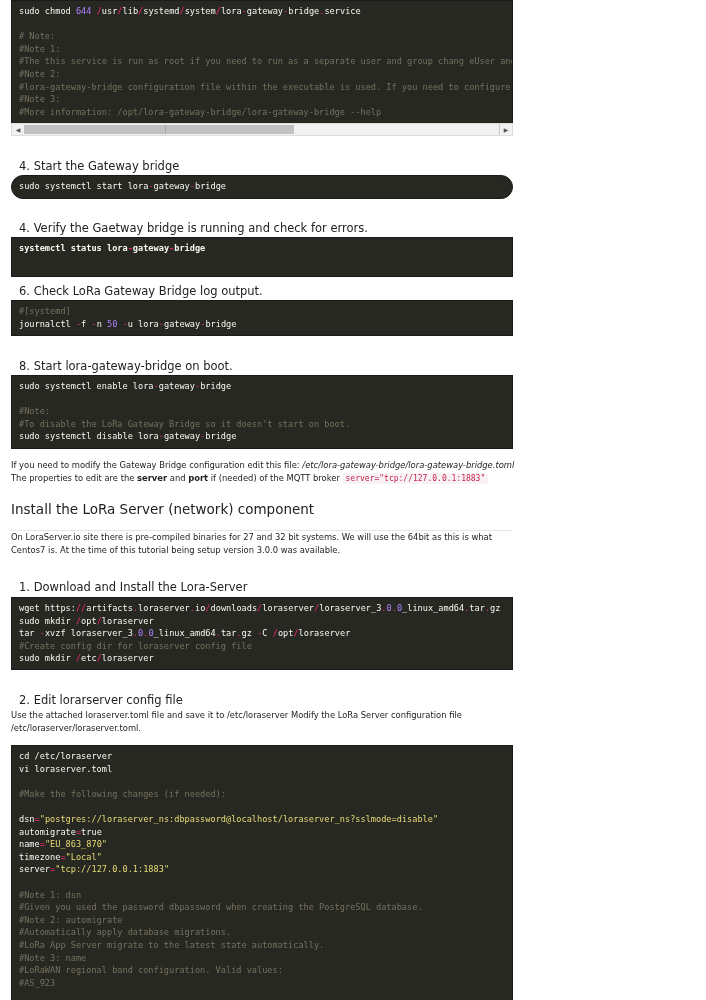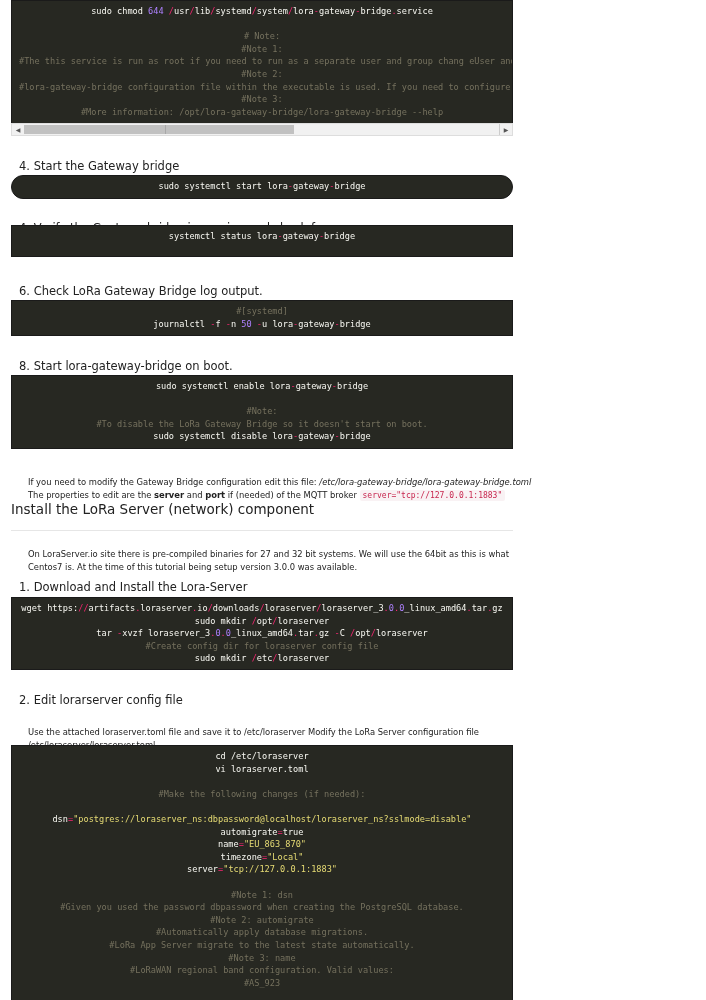--- a/index.html
+++ b/index.html
@@ -4,31 +4,31 @@
 <style>
   html, body { margin: 0; padding: 0; background: #ffffff; }
   body { width: 706px; height: 1000px; overflow: hidden; position: relative;
          font-family: "DejaVu Sans", sans-serif; color: #222; }
   .page { position: absolute; left: 0; top: 0; width: 706px; }
   .pre { position: absolute; left: 11px; width: 502px; background: #272822;
          border: 1px solid #1a1a1a; box-sizing: border-box;
          font-family: "DejaVu Sans Mono", monospace; font-size: 8.6px;
          line-height: 12.6px; color: #f8f8f2; padding: 4px 7px; overflow: hidden;
          white-space: pre; }
-  .pre .ln { display: block; height: 12.6px; text-align: center; }
+  .pre .ln { display: block; height: 12.6px; }
   .c { color: #75715e; }
   .op { color: #f92672; }
   .num { color: #ae81ff; }
   .str { color: #e6db74; }
   h3 { position: absolute; left: 11px; margin: 8px; font-weight: normal;
        font-size: 11.5px; color: #222; font-family: "DejaVu Sans", sans-serif; }
   h2 { position: absolute; left: 11px; margin: 0; font-weight: normal;
        font-size: 13.5px; color: #222; width: 502px; padding-bottom: 13px;
        border-bottom: 1px solid #e6e6e6; }
-  p { position: absolute; left: 11px; margin: 17px; font-size: 8.4px;
+  p { position: absolute; left: 11px; margin: 0; font-size: 8.4px;
       line-height: 13px; color: #222; width: 506px; }
   code.inline { font-family: "DejaVu Sans Mono", monospace; font-size: 8px;
                 color: #c7254e; background: #f9f2f4; padding: 1px 3px; border-radius: 2px; }
   .scrollbar { position: absolute; left: 11px; top: 123px; width: 502px; height: 13px;
                background: #f1f1f1; border: 1px solid #ddd; box-sizing: border-box; }
   .sb-arrow { position: absolute; top: 0; width: 12px; height: 11px; font-size: 6px;
               color: #555; text-align: center; line-height: 11px; }
   .sb-left { left: 0; }
   .sb-right { right: 0; border-left: 1px solid #ccc; }
   .sb-thumb { position: absolute; left: 12px; top: 1px; width: 270px; height: 9px;
@@ -44,21 +44,21 @@
   <div class="scrollbar">
     <span class="sb-arrow sb-left">◀</span>
     <span class="sb-thumb"></span>
     <span class="sb-arrow sb-right">▶</span>
   </div>
 
   <h3 style="top:151px;">4. Start the Gateway bridge</h3>
   <div class="pre" style="top:175px;height:24px;border-radius:12px;"><span class="ln"><span>sudo systemctl start lora</span><span class="op">-</span><span>gateway</span><span class="op">-</span><span>bridge</span></span></div>
 
   <h3 style="top:213px;">4. Verify the Gaetway bridge is running and check for errors.</h3>
-  <div class="pre" style="top:225px;height:32px;"><span class="ln"><span>systemctl status lora</span><span class="op">-</span><span>gateway</span><span class="op">-</span><span>bridge</span></span></div>
+  <div class="pre" style="top:237px;height:40px;font-weight:bold;"><span class="ln"><span>systemctl status lora</span><span class="op">-</span><span>gateway</span><span class="op">-</span><span>bridge</span></span></div>
 
   <h3 style="top:276px;text-align:center;">6. Check LoRa Gateway Bridge log output.</h3>
   <div class="pre" style="top:300px;height:36px;"><span class="ln"><span class="c">#[systemd]</span></span><span class="ln"><span>journalctl </span><span class="op">-</span><span>f </span><span class="op">-</span><span>n </span><span class="num">50</span><span> </span><span class="op">-</span><span>u lora</span><span class="op">-</span><span>gateway</span><span class="op">-</span><span>bridge</span></span></div>
 
   <h3 style="top:351px;">8. Start lora-gateway-bridge on boot.</h3>
   <div class="pre" style="top:375px;height:74px;"><span class="ln"><span>sudo systemctl enable lora</span><span class="op">-</span><span>gateway</span><span class="op">-</span><span>bridge</span></span><span class="ln"><span></span></span><span class="ln"><span class="c">#Note:</span></span><span class="ln"><span class="c">#To disable the LoRa Gateway Bridge so it doesn't start on boot.</span></span><span class="ln"><span>sudo systemctl disable lora</span><span class="op">-</span><span>gateway</span><span class="op">-</span><span>bridge</span></span></div>
 
   <p style="top:459px;">
     <span>If you need to modify the Gateway Bridge configuration edit this file: </span><em>/etc/lora-gateway-bridge/lora-gateway-bridge.toml</em><span> The properties to edit are the </span><strong>server</strong><span> and </span><strong>port</strong><span> if (needed) of the MQTT broker </span><code class="inline">server="tcp://127.0.0.1:1883"</code>
   </p>

